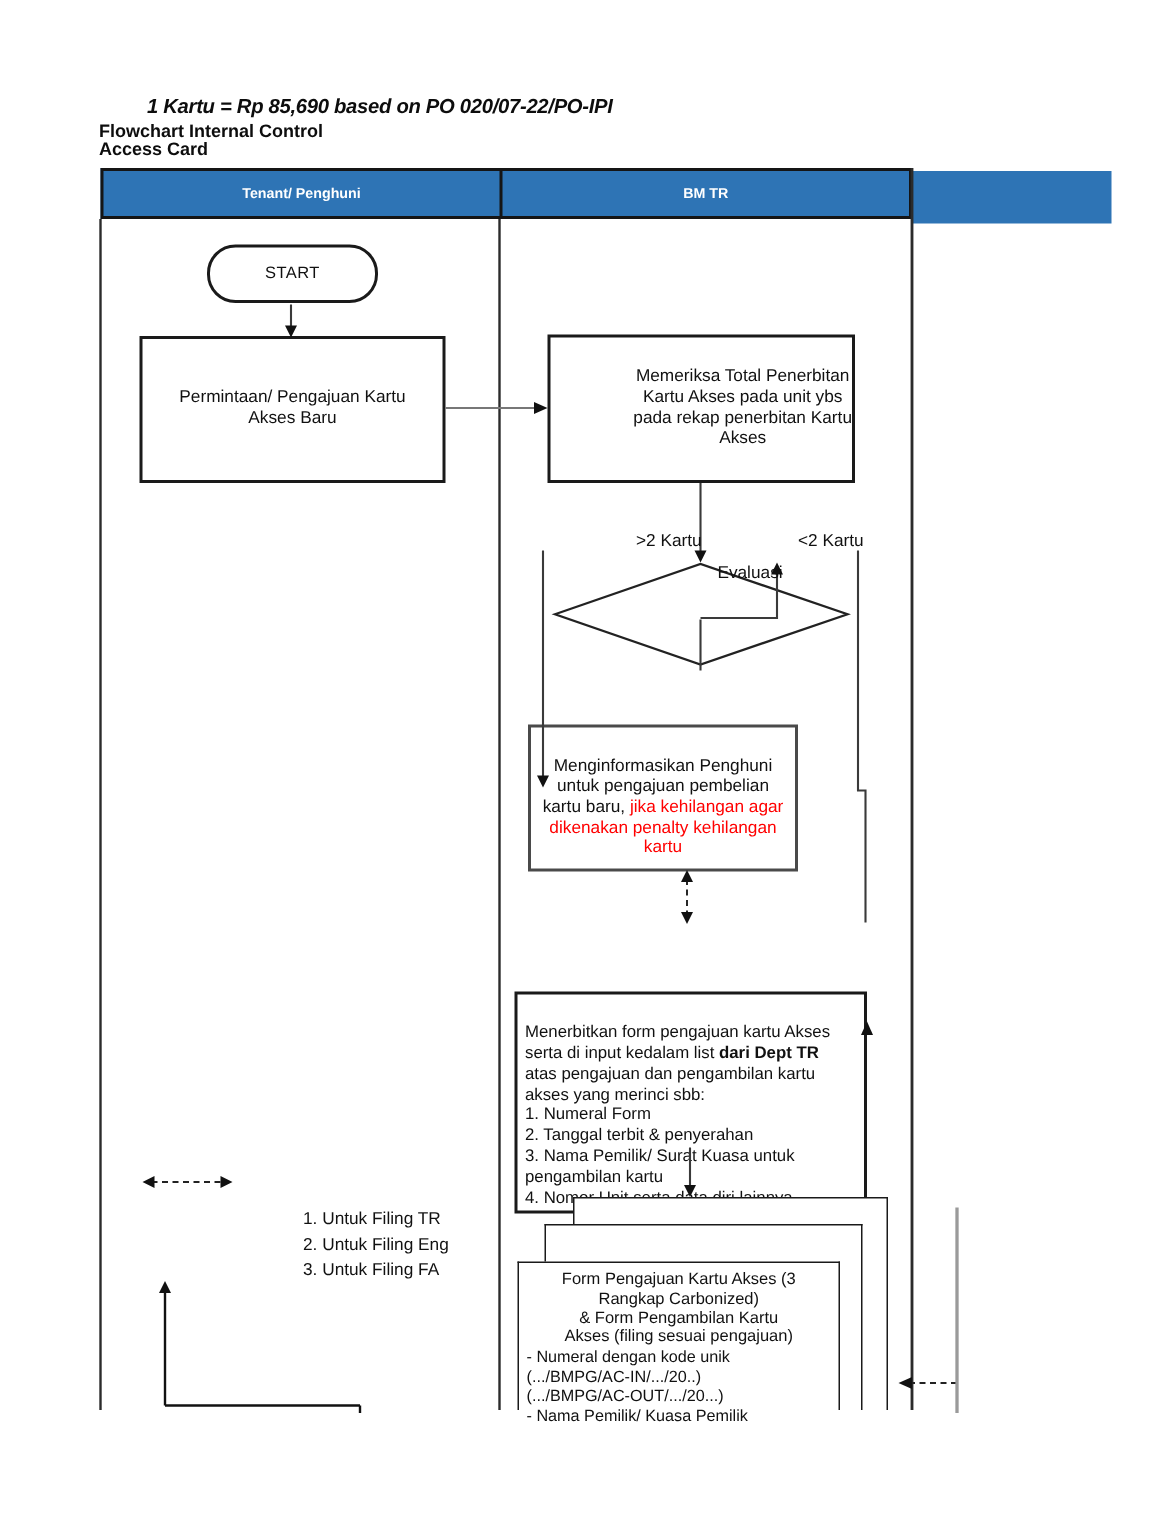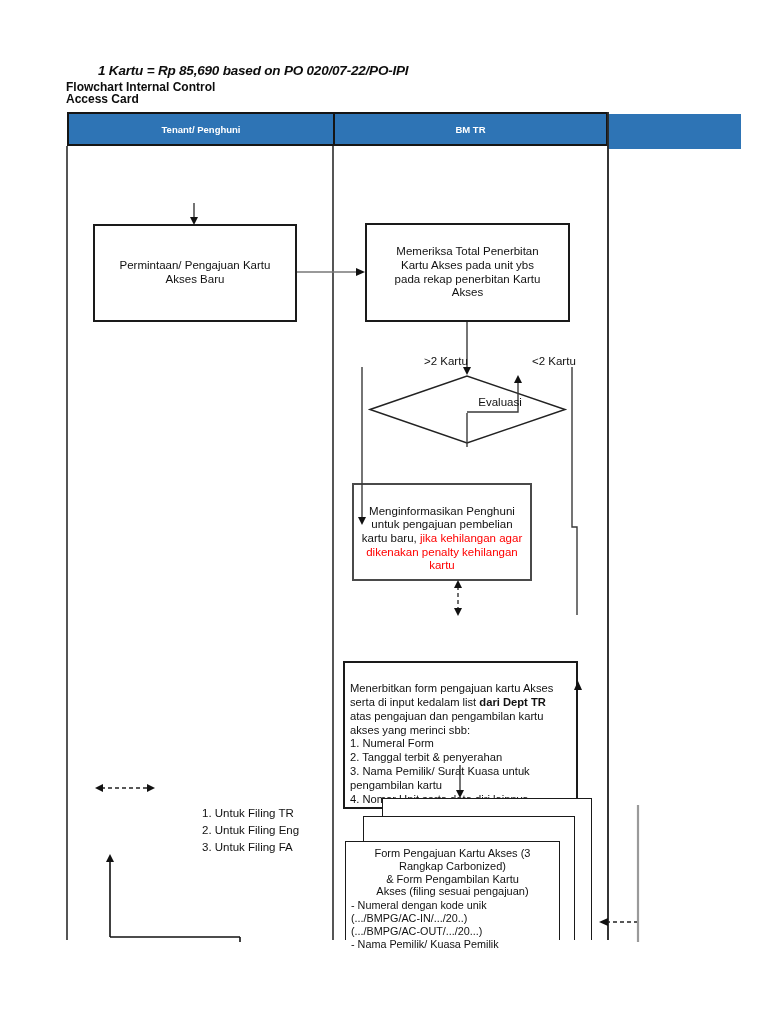--- a/index.html
+++ b/index.html
@@ -46,44 +46,47 @@
   .form-title{
     text-align:center;font-weight:normal;font-size:11px;line-height:1.16;white-space:pre-line;
   }
   .form-details{
     text-align:left;font-size:10.8px;line-height:1.2;white-space:pre-line;
     padding-left:5px;margin-top:1px;
   }
   .float-label{font-size:11.5px;z-index:6;white-space:pre-line;margin-left:40px;}
   .filing-list{left:202px;top:805px;font-size:11.5px;line-height:17px;z-index:2;}
   svg.overlay{position:absolute;left:0;top:0;z-index:5;pointer-events:none;}
-  .evaluasi-label{left:418px;top:396px;width:84px;text-align:center;}
+  .evaluasi-label{left:418px;top:376px;width:84px;text-align:center;}
 </style>
 </head>
 <body>
 
 <div id="page">
 
   <div class="abs doc-title">1 Kartu = Rp 85,690 based on PO 020/07-22/PO-IPI</div>
   <div class="abs doc-sub" style="top:81px;">Flowchart Internal Control</div>
   <div class="abs doc-sub" style="top:93px;">Access Card</div>
 
   <div class="abs lane-header">
     <div class="lane-cell c1">Tenant/ Penghuni</div>
     <div class="lane-cell c2">BM TR</div>
   </div>
   <div class="abs lane-header-ext"></div>
 
+  <div class="abs flow-node terminator" style="left:138px;top:163px;width:114px;height:39px;">
+    <span>START</span>
+  </div>
 
   <div class="abs flow-node" style="left:93px;top:224px;width:204px;height:98px;">
     <span>Permintaan/ Pengajuan Kartu
 Akses Baru</span>
   </div>
 
-  <div class="abs flow-node" style="left:365px;top:223px;width:205px;height:99px;">
+  <div class="abs flow-node" style="left:365px;top:223px;width:205px;height:99px;justify-content:flex-end;">
     <span>Memeriksa Total Penerbitan
 Kartu Akses pada unit ybs
 pada rekap penerbitan Kartu
 Akses</span>
   </div>
 
   <div class="abs float-label" style="left:384px;top:355px;">&gt;2 Kartu</div>
   <div class="abs float-label" style="left:492px;top:355px;">&lt;2 Kartu</div>
 
   <div class="abs float-label evaluasi-label">Evaluasi</div>

